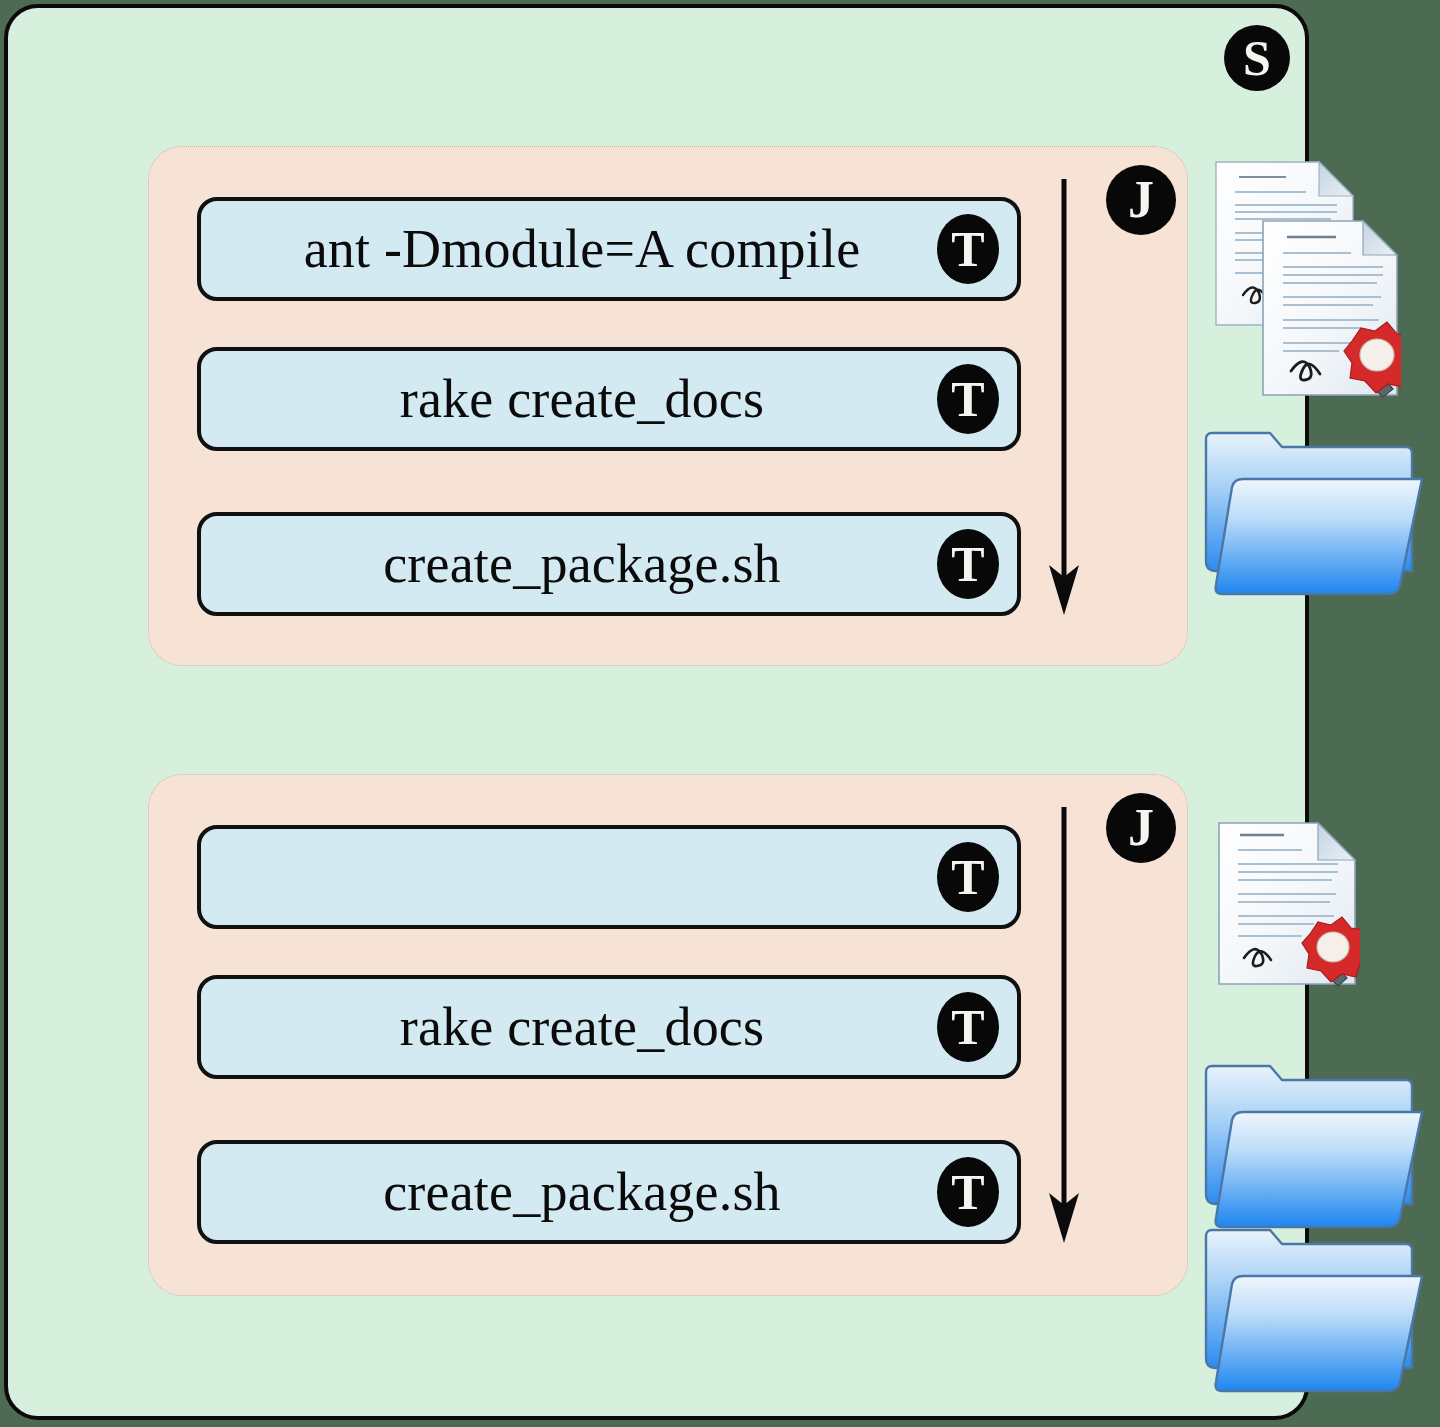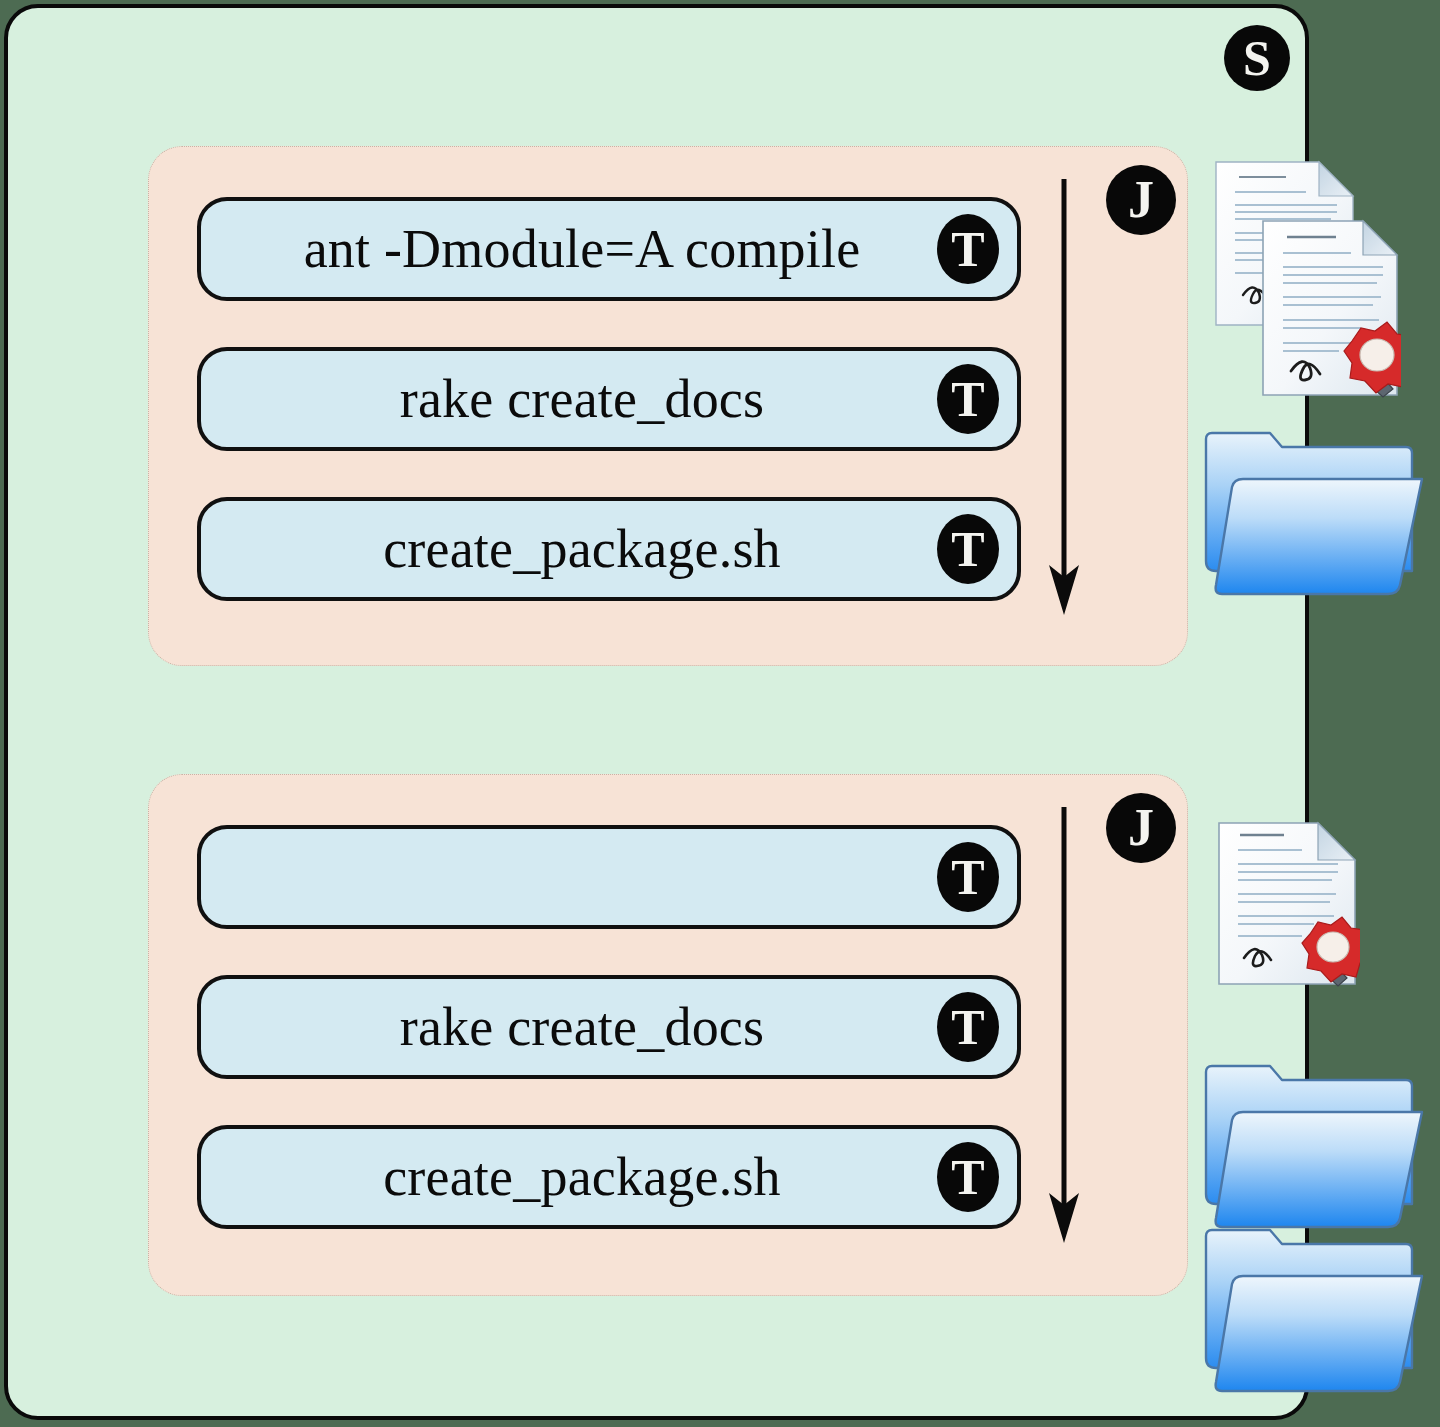--- a/index.html
+++ b/index.html
@@ -85,42 +85,42 @@
   #job-2 .badge-j { left: 957px; top: 18px; }
 
   
   .task-box {
     position: absolute;
     left: 48px;
     width: 824px;
     height: 104px;
     background: #d4eaf2;
     border: 4px solid #101010;
-    border-radius: 30px;
+    border-radius: 20px;
     box-sizing: border-box;
     display: flex;
     align-items: center;
     justify-content: center;
   }
   .task-label {
     font-size: 54px;
     color: #0b0b0b;
     letter-spacing: 0.2px;
     white-space: nowrap;
     padding-right: 54px;
   }
   .task-box .badge-t {
     position: absolute;
     right: 18px;
     top: 50%;
     transform: translateY(-50%);
   }
   .task-1 { top: 50px; }
   .task-2 { top: 200px; justify-content: center; }
-  .task-3 { top: 350px; }
+  .task-3 { top: 365px; }
 
   
   .flow-arrow {
     position: absolute;
     left: 895px;
     top: 32px;
     width: 40px;
     height: 440px;
     overflow: visible;
   }

